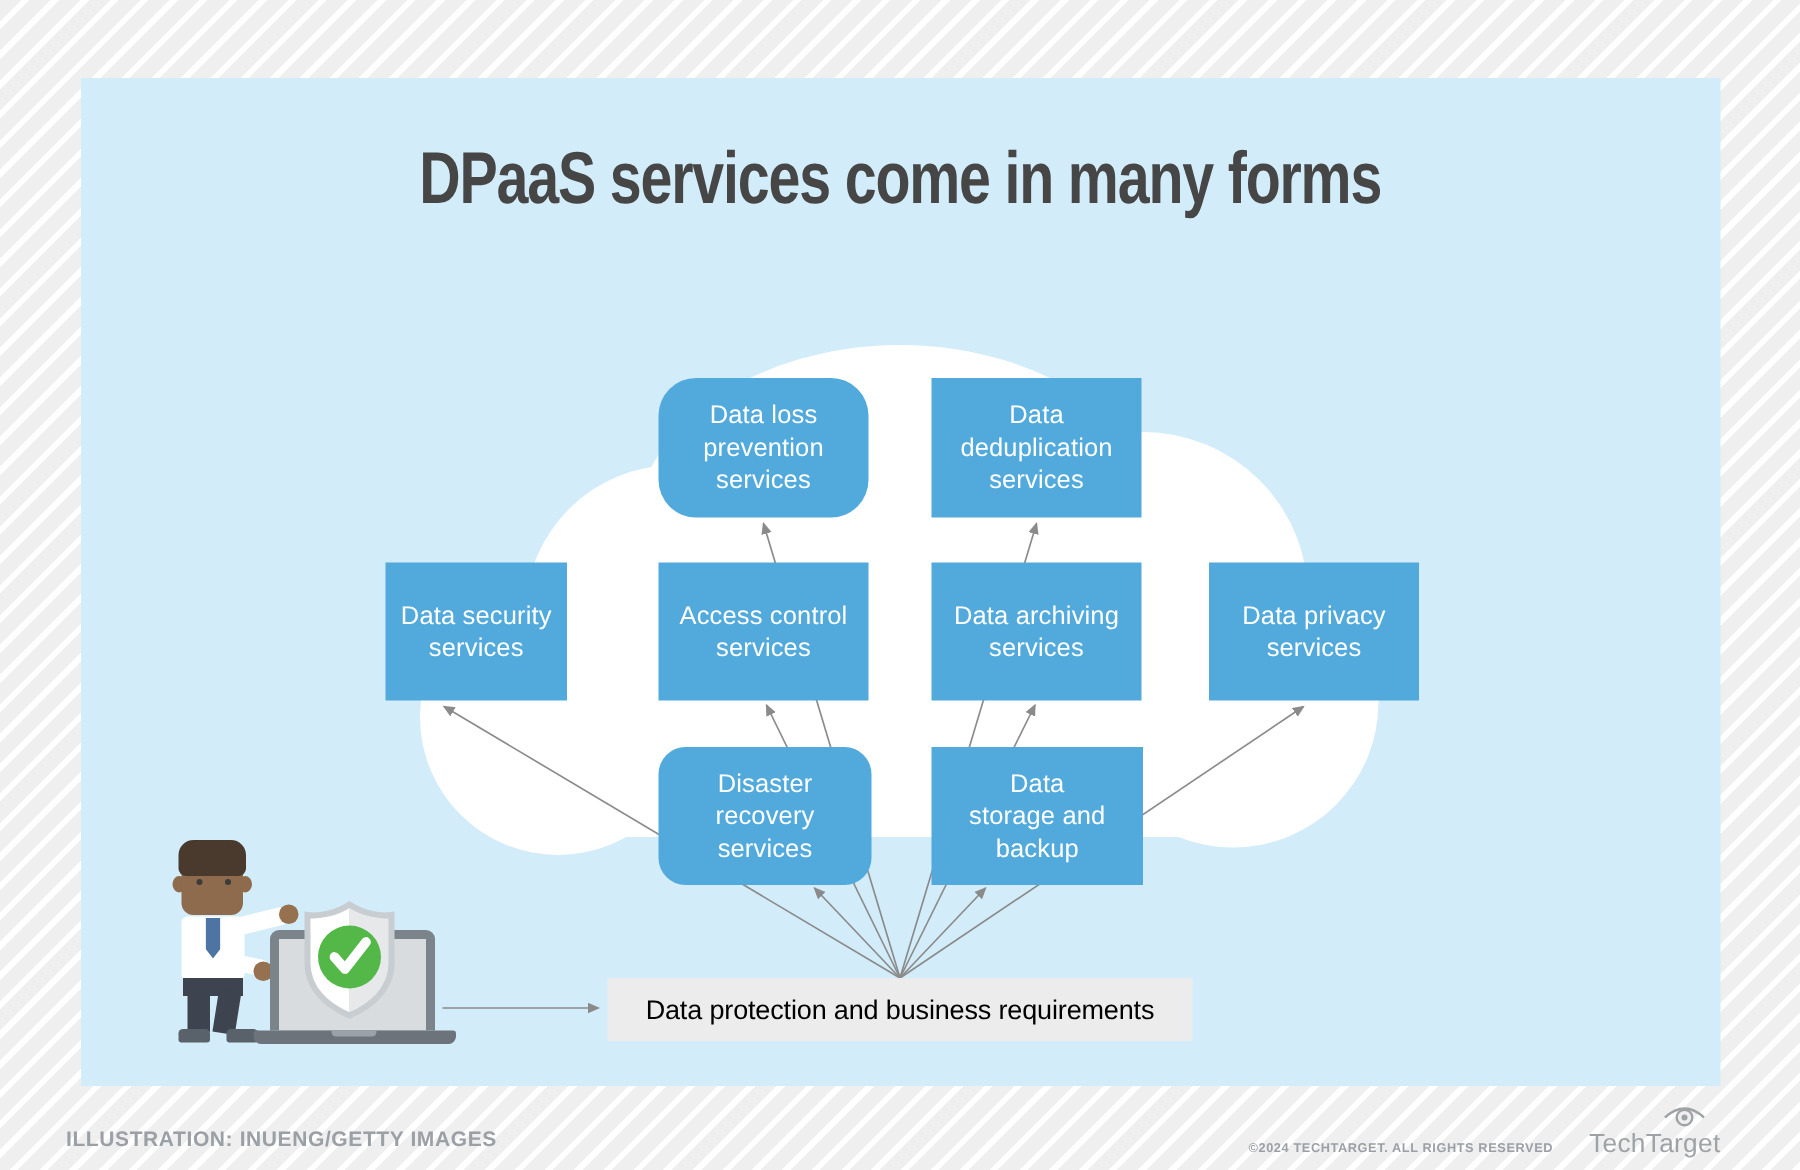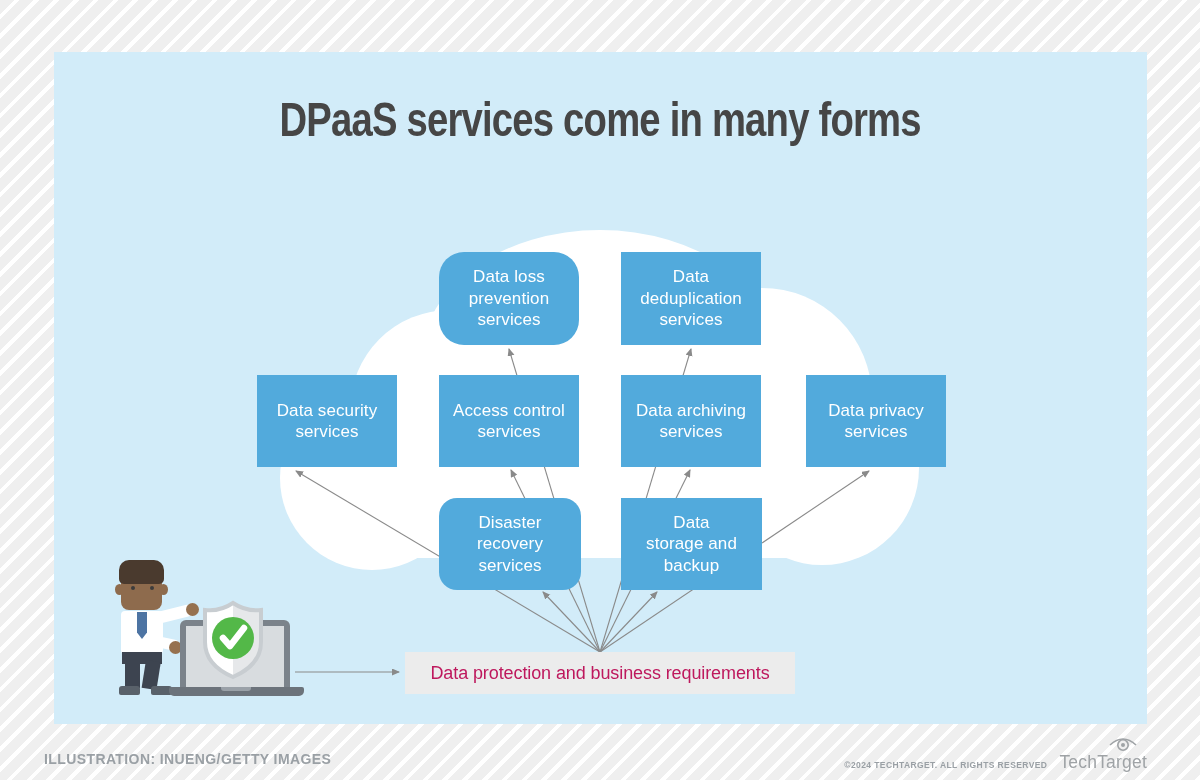--- a/index.html
+++ b/index.html
@@ -26,21 +26,21 @@
   }
   .layer-svg{position:absolute;left:0;top:0;width:1200px;height:780px;pointer-events:none;}
   .service-box{
     position:absolute;display:flex;align-items:center;justify-content:center;
     background:#52aadc;color:#ffffff;text-align:center;
   }
   .box-label{white-space:pre-line;font-size:17px;line-height:21.5px;letter-spacing:0.1px;}
   .req-box{
     position:absolute;left:405px;top:652px;width:390px;height:42px;
     background:#ececec;display:flex;align-items:center;justify-content:center;
-    color:#be185d;font-size:18px;letter-spacing:-0.1px;
+    color:#000000;font-size:18px;letter-spacing:-0.1px;
   }
   
   .illus{position:absolute;left:0;top:0;width:1200px;height:780px;pointer-events:none;}
   .illus div, .illus svg{position:absolute;}
   .hair{left:119px;top:560px;width:45px;height:24px;background:#4a3a2e;border-radius:10px 10px 5px 5px;z-index:3;}
   .head{left:121px;top:566px;width:41px;height:44px;background:#8e6b4d;border-radius:8px;z-index:2;}
   .ear-l{left:115px;top:584px;width:9px;height:11px;background:#8e6b4d;border-radius:50%;z-index:1;}
   .ear-r{left:159px;top:584px;width:9px;height:11px;background:#8e6b4d;border-radius:50%;z-index:1;}
   .eye-l{left:131px;top:586px;width:4px;height:4px;background:#3b3b3b;border-radius:50%;z-index:4;}
   .eye-r{left:150px;top:586px;width:4px;height:4px;background:#3b3b3b;border-radius:50%;z-index:4;}
@@ -58,21 +58,21 @@
   .lap-screen{left:180px;top:620px;width:110px;height:67px;background:#7b838b;border-radius:6px 6px 0 0;z-index:5;}
   .lap-inner{left:186px;top:626px;width:98px;height:61px;background:#d8dcdf;z-index:6;}
   .lap-base{left:169px;top:687px;width:135px;height:9px;background:#6c737b;border-radius:2px 2px 5px 5px;z-index:7;}
   .lap-notch{left:221px;top:687px;width:30px;height:4px;background:#9aa1a8;border-radius:0 0 3px 3px;z-index:8;}
   .shield{left:201px;top:600px;z-index:9;}
   
   .credit{
     position:absolute;left:44px;top:751px;
     font-size:14px;font-weight:700;letter-spacing:0.4px;color:#9aa0a5;
   }
-  .footer-right{position:absolute;right:53px;top:752px;display:flex;align-items:baseline;gap:12px;}
+  .footer-right{position:absolute;right:53px;top:752px;display:flex;align-items:baseline;gap:24px;}
   .copyright{font-size:8.5px;font-weight:700;letter-spacing:0.4px;color:#9aa0a5;}
   .tt-logo{position:relative;font-size:17.5px;color:#9fa3a6;letter-spacing:0.2px;}
   .tt-eye{position:absolute;top:-16px;right:9px;}
 </style>
 </head>
 <body>
 
 <div class="page">
 
   <div class="panel"></div>
@@ -112,21 +112,21 @@
   <div class="service-box" style="left:439px;top:252px;width:140px;height:93px;border-radius:25px;">
     <span class="box-label">Data loss
 prevention
 services</span>
   </div>
   <div class="service-box" style="left:621px;top:252px;width:140px;height:93px;">
     <span class="box-label">Data
 deduplication
 services</span>
   </div>
-  <div class="service-box" style="left:257px;top:375px;width:140px;height:92px;">
+  <div class="service-box" style="left:257px;top:375px;width:121px;height:92px;">
     <span class="box-label">Data security
 services</span>
   </div>
   <div class="service-box" style="left:439px;top:375px;width:140px;height:92px;">
     <span class="box-label">Access control
 services</span>
   </div>
   <div class="service-box" style="left:621px;top:375px;width:140px;height:92px;">
     <span class="box-label">Data archiving
 services</span>

